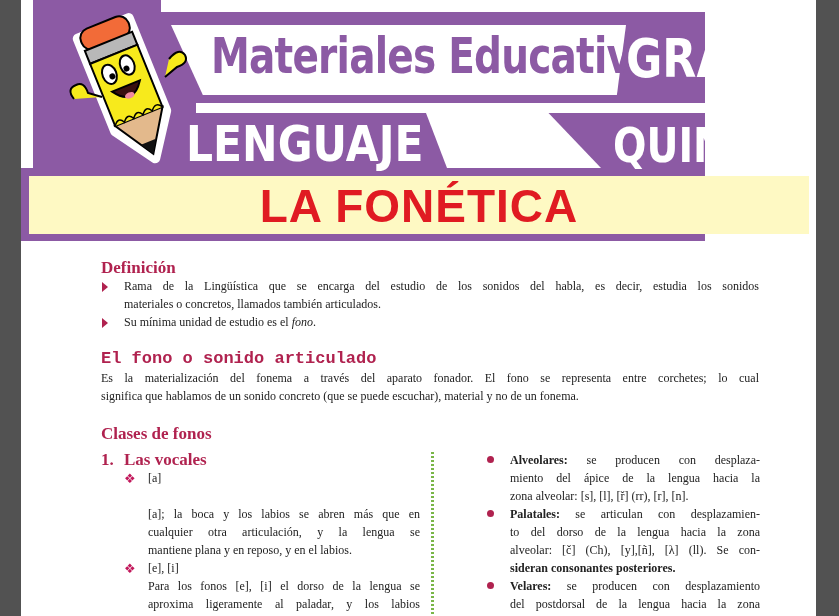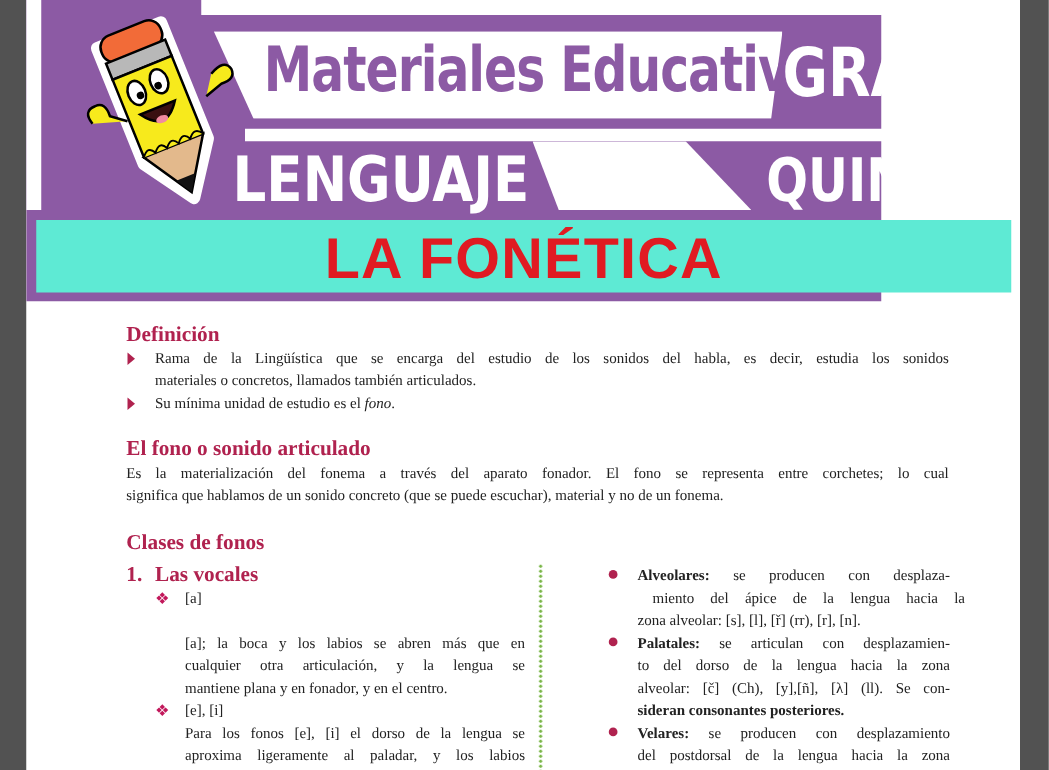--- a/index.html
+++ b/index.html
@@ -52,21 +52,21 @@
     }
     .title-quinto {
       position: absolute; left: 592px; top: 117px; font-family: "DejaVu Sans", sans-serif;
       font-weight: bold; font-size: 48px; color: #fff;
       transform: scaleX(0.82); transform-origin: left top; white-space: nowrap;
     }
     .left-white {
       position: absolute; left: 0; top: 0; width: 12px; height: 168px; background:#fff;
     }
     .title-box {
-      position: absolute; left: 8px; top: 176px; width: 780px; height: 58px; background: #5eead4;
+      position: absolute; left: 8px; top: 176px; width: 780px; height: 58px; background: #fef9c3;
     }
     .title-main {
       position: absolute; left: 0; width: 780px; top: 3px; text-align: center;
       font-family: "Liberation Sans", sans-serif; font-weight: bold; font-size: 46px; color: #e01b22;
       letter-spacing: 1px;
     }
     .mascot { position: absolute; left: 38px; top: 4px; width: 135px; height: 165px; }
 
     
     .content { position: absolute; left: 2px; top: 241px; width: 795px; height: 375px; padding-left: 32px; }
@@ -141,45 +141,45 @@
 
     <div class="h2" style="left:78px; top:17px;">Definición</div>
 
     <div class="bullet-tri" style="left:79px; top:41px;"></div>
     <div class="p" style="left:101px; top:36px; width:635px; text-align-last: justify;">Rama de la Lingüística que se encarga del estudio de los sonidos del habla, es decir, estudia los sonidos</div>
     <div class="p" style="left:101px; top:54px; width:635px;">materiales o concretos, llamados también articulados.</div>
 
     <div class="bullet-tri" style="left:79px; top:77px;"></div>
     <div class="p" style="left:101px; top:72px; width:635px;"><span>Su mínima unidad de estudio es el </span><span class="i">fono</span><span>.</span></div>
 
-    <div class="h2" style="left:78px; top:108px;">El fono o sonido articulado</div>
+    <div class="h2" style="left:78px; top:108px;font-family:Liberation Mono, monospace;">El fono o sonido articulado</div>
     <div class="p" style="left:78px; top:146px; width:658px;">significa que hablamos de un sonido concreto (que se puede escuchar), material y no de un fonema.</div>
     <div class="p" style="left:78px; top:128px; width:658px; text-align-last: justify;">Es la materialización del fonema a través del aparato fonador. El fono se representa entre corchetes; lo cual</div>
 
     <div class="h2" style="left:78px; top:183px;">Clases de fonos</div>
 
     <div class="h2" style="left:78px; top:209px;">1.</div>
     <div class="h2" style="left:101px; top:209px;">Las vocales</div>
 
     <div class="diamond" style="left:101px; top:231px;">❖</div>
     <div class="p" style="left:125px; top:228px;">[a]</div>
     <div class="p" style="left:125px; top:264px; width:272px; text-align-last: justify;">[a]; la boca y los labios se abren más que en</div>
     <div class="p" style="left:125px; top:282px; width:272px; text-align-last: justify;">cualquier otra articulación, y la lengua se</div>
-    <div class="p" style="left:125px; top:300px; width:272px;">mantiene plana y en fonador, y en el centro.</div>
+    <div class="p" style="left:125px; top:300px; width:272px;">mantiene plana y en reposo, y en el labios.</div>
 
     <div class="diamond" style="left:101px; top:321px;">❖</div>
     <div class="p" style="left:125px; top:318px;">[e], [i]</div>
     <div class="p" style="left:125px; top:336px; width:272px; text-align-last: justify;">Para los fonos [e], [i] el dorso de la lengua se</div>
     <div class="p" style="left:125px; top:354px; width:272px; text-align-last: justify;">aproxima ligeramente al paladar, y los labios</div>
 
     <div class="green-divider"></div>
 
     <div class="dot" style="left:464px; top:215px;"></div>
     <div class="p" style="left:487px; top:210px; width:250px; text-align-last: justify;"><span class="b">Alveolares:</span><span> se producen con desplaza-</span></div>
-    <div class="p" style="left:487px; top:228px; width:250px; text-align-last: justify; margin-left: 12px;">miento del ápice de la lengua hacia la</div>
+    <div class="p" style="left:487px; top:228px; width:250px; text-align-last: justify;">miento del ápice de la lengua hacia la</div>
     <div class="p" style="left:487px; top:246px; width:250px;">zona alveolar: [s], [l], [ř] (rr), [r], [n].</div>
 
     <div class="dot" style="left:464px; top:269px;"></div>
     <div class="p" style="left:487px; top:264px; width:250px; text-align-last: justify;"><span class="b">Palatales:</span><span> se articulan con desplazamien-</span></div>
     <div class="p" style="left:487px; top:282px; width:250px; text-align-last: justify;">to del dorso de la lengua hacia la zona</div>
     <div class="p" style="left:487px; top:300px; width:250px; text-align-last: justify;">alveolar: [č] (Ch), [y],[ñ], [λ] (ll). Se con-</div>
     <div class="p" style="left:487px; top:318px; width:250px;font-weight:bold;">sideran consonantes posteriores.</div>
 
     <div class="dot" style="left:464px; top:341px;"></div>
     <div class="p" style="left:487px; top:336px; width:250px; text-align-last: justify;"><span class="b">Velares:</span><span> se producen con desplazamiento</span></div>

